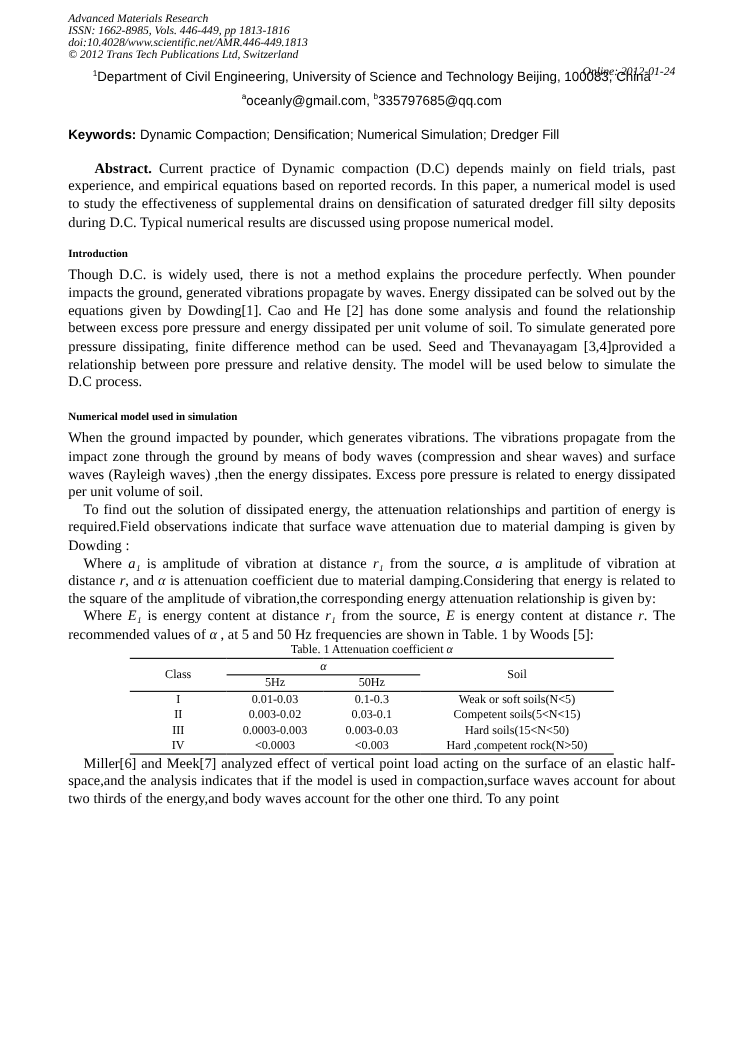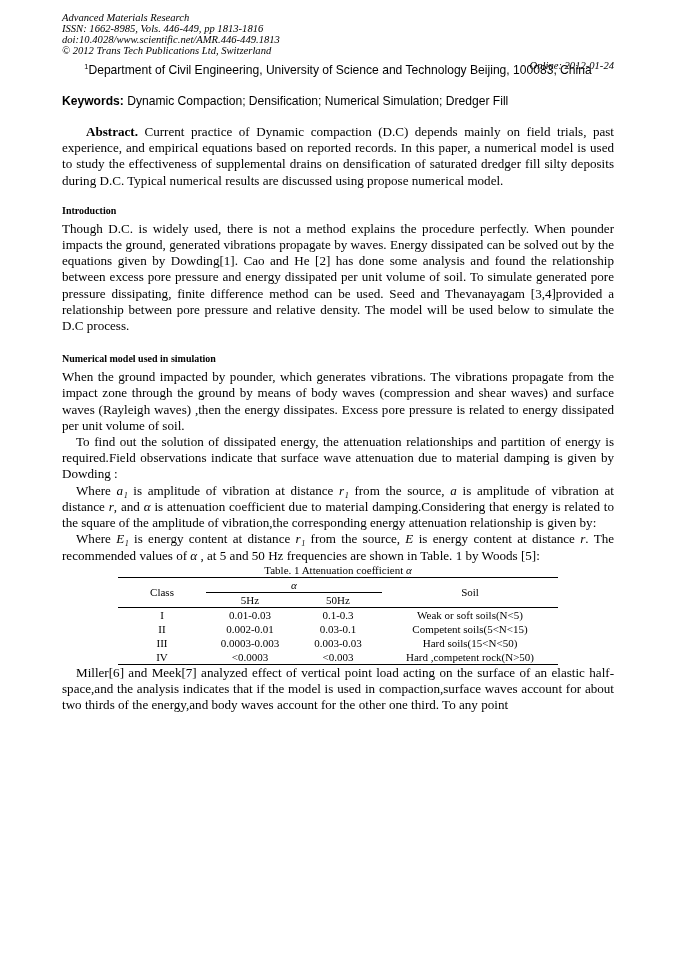--- a/index.html
+++ b/index.html
@@ -50,20 +50,21 @@
     <div>ISSN: 1662-8985, Vols. 446-449, pp 1813-1816</div>
     <div>doi:10.4028/www.scientific.net/AMR.446-449.1813</div>
     <div>© 2012 Trans Tech Publications Ltd, Switzerland</div>
     <div class="online">Online: 2012-01-24</div>
   </div>
 
 
 
   <div class="affil"><sup>1</sup><span>Department of Civil Engineering, University of Science and Technology Beijing, 100083, China</span></div>
 
+  <div class="emails"><sup>a</sup><span>oceanly@gmail.com</span>, <sup>b</sup><span>335797685@qq.com</span></div>
 
   <div class="keywords"><b>Keywords:</b> <span>Dynamic Compaction; Densification; Numerical Simulation; Dredger Fill</span></div>
 
   <p class="body abstract"><b>Abstract.</b> <span>Current practice of Dynamic compaction (D.C) depends mainly on field trials, past experience, and empirical equations based on reported records. In this paper, a numerical model is used to study the effectiveness of supplemental drains on densification of saturated dredger fill silty deposits during D.C. Typical numerical results are discussed using propose numerical model.</span></p>
 
   <h2>Introduction</h2>
   <p class="body">Though D.C. is widely used, there is not a method explains the procedure perfectly. When pounder impacts the ground, generated vibrations propagate by waves. Energy dissipated can be solved out by the equations given by Dowding[1]. Cao and He [2] has done some analysis and found the relationship between excess pore pressure and energy dissipated per unit volume of soil. To simulate generated pore pressure dissipating, finite difference method can be used. Seed and Thevanayagam [3,4]provided a relationship between pore pressure and relative density. The model will be used below to simulate the D.C process.</p>
 
   <h2 style="margin-top:19px">Numerical model used in simulation</h2>
   <p class="body">When the ground impacted by pounder, which generates vibrations. The vibrations propagate from the impact zone through the ground by means of body waves (compression and shear waves) and surface waves (Rayleigh waves) ,then the energy dissipates. Excess pore pressure is related to energy dissipated per unit volume of soil.</p>
@@ -97,21 +98,21 @@
       <td class="t-mid">50Hz</td>
     </tr>
     <tr>
       <td>I</td>
       <td>0.01-0.03</td>
       <td>0.1-0.3</td>
       <td>Weak or soft soils(N&lt;5)</td>
     </tr>
     <tr>
       <td>II</td>
-      <td>0.002-0.01</td>
+      <td>0.003-0.02</td>
       <td>0.03-0.1</td>
       <td>Competent soils(5&lt;N&lt;15)</td>
     </tr>
     <tr>
       <td>III</td>
       <td>0.0003-0.003</td>
       <td>0.003-0.03</td>
       <td>Hard soils(15&lt;N&lt;50)</td>
     </tr>
     <tr class="t-bot">

